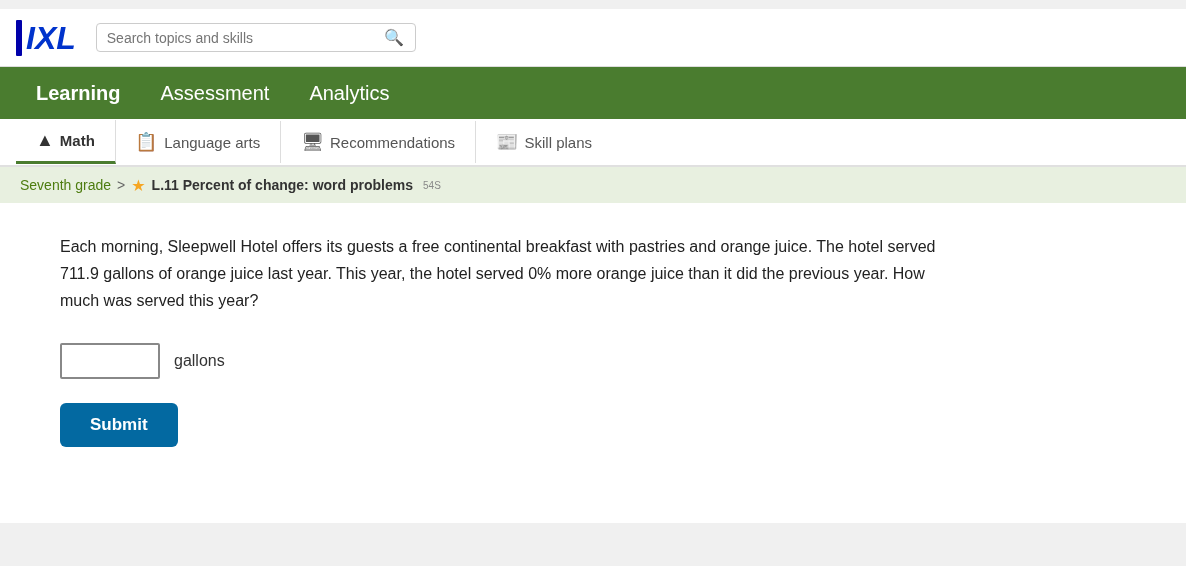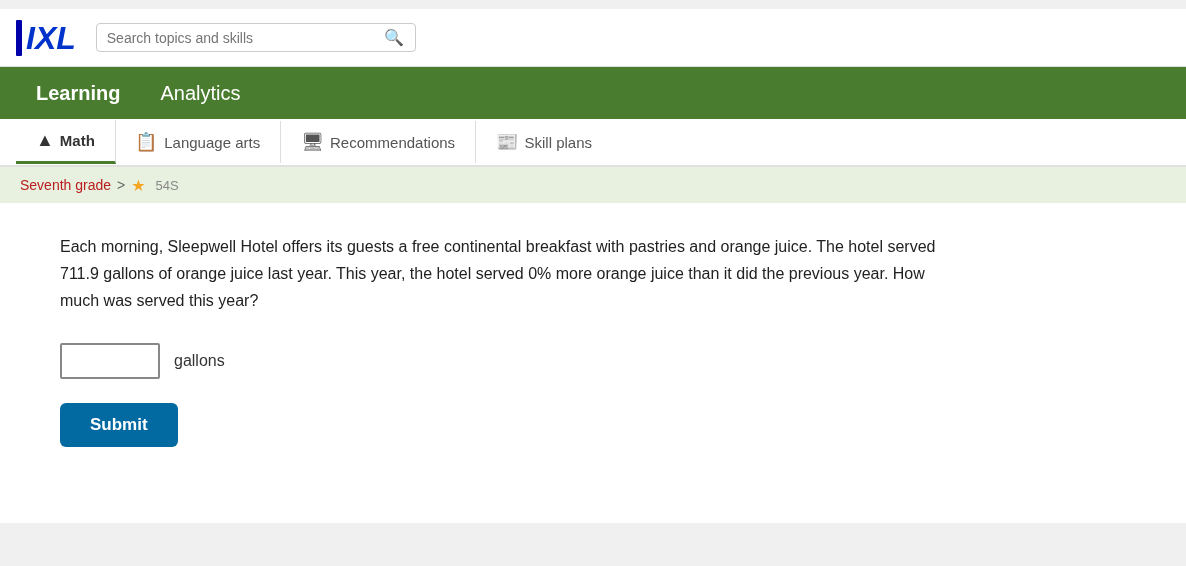--- a/index.html
+++ b/index.html
@@ -113,21 +113,21 @@
       background: #e8f0e0;
       padding: 8px 20px;
       display: flex;
       align-items: center;
       gap: 6px;
       font-size: 14px;
       color: #444;
       height: 36px;
     }
     .breadcrumb-link {
-      color: #b91c1c;
+      color: #4d7c0f;
       cursor: pointer;
       text-decoration: none;
     }
     .breadcrumb-sep {
       color: #666;
     }
     .breadcrumb-star {
       color: #f5a623;
       font-size: 16px;
     }
@@ -188,20 +188,21 @@
     <span class="logo-text">IXL</span>
   </div>
   <div class="search-area">
     <input type="text" placeholder="Search topics and skills" style="">
     <span class="search-icon-wrap">🔍</span>
   </div>
 </div>
 
 <div class="nav-bar">
   <a class="nav-item active">Learning</a>
+  <a class="nav-item">Assessment</a>
   <a class="nav-item">Analytics</a>
 </div>
 
 <div class="sub-nav">
   <div class="sub-nav-item active">
     <span class="sub-nav-icon">▲</span>
     <span>Math</span>
   </div>
   <div class="sub-nav-item">
     <span class="sub-nav-icon">📋</span>
@@ -214,21 +215,22 @@
   <div class="sub-nav-item">
     <span class="sub-nav-icon">📰</span>
     <span>Skill plans</span>
   </div>
 </div>
 
 <div class="breadcrumb-bar">
   <a class="breadcrumb-link">Seventh grade</a>
   <span class="breadcrumb-sep">&gt;</span>
   <span class="breadcrumb-star">★</span>
-  <span style="font-size:13px;color:#888;margin-left:4px;">54S</span>
+  <span class="breadcrumb-current">L.11 Percent of change: word problems</span>
+  <span style="font-size:10px;color:#888;margin-left:4px;">54S</span>
 </div>
 
 <div class="main-content">
   <p class="question-text">Each morning, Sleepwell Hotel offers its guests a free continental breakfast with pastries and orange juice. The hotel served 711.9 gallons of orange juice last year. This year, the hotel served 0% more orange juice than it did the previous year. How much was served this year?</p>
   <div class="answer-row">
     <input class="answer-input" type="text" placeholder="" style="">
     <span class="answer-unit">gallons</span>
   </div>
   <button class="submit-btn">Submit</button>
 </div>

